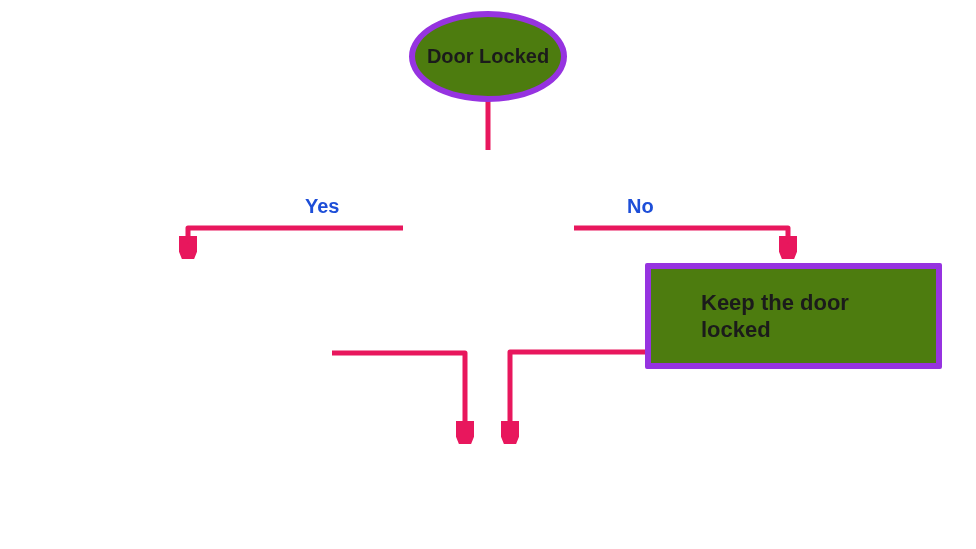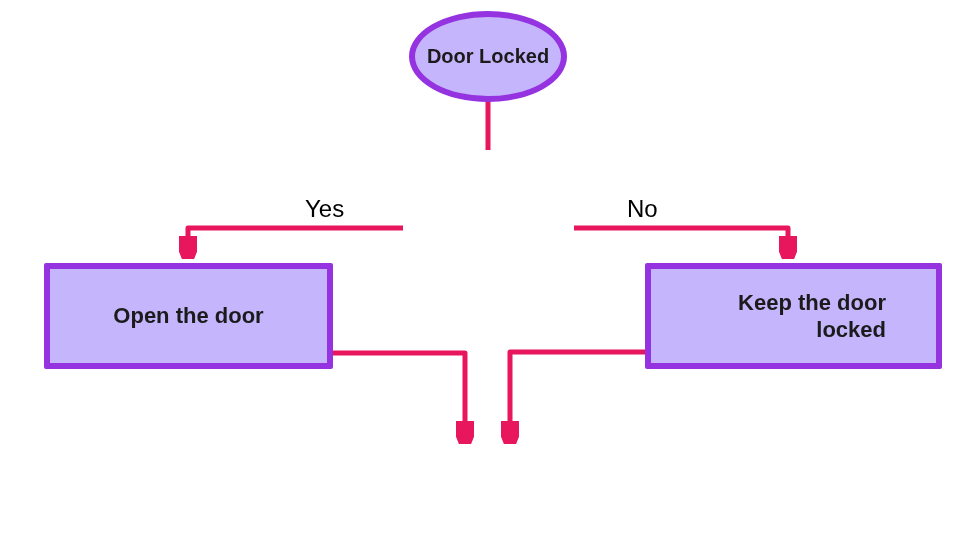--- a/index.html
+++ b/index.html
@@ -24,26 +24,26 @@
   .arrows path {
     fill: none;
     stroke: #e8175d;
     stroke-width: 5;
     stroke-linejoin: round;
     stroke-linecap: butt;
   }
   .node {
     position: absolute;
     box-sizing: border-box;
-    background: #c4b5fd;
+    background: #4d7c0f;
     border: 6px solid #9633e0;
     display: flex;
     align-items: center;
     justify-content: center;
-    text-align: right;
+    text-align: left;
     color: #1b1b1b;
     font-weight: bold;
     z-index: 2;
   }
   .terminator {
     border-radius: 50%;
     font-size: 20px;
   }
   .process {
     border-radius: 2px;
@@ -74,23 +74,23 @@
     width: 150px;
     text-align: center;
     font-size: 17.5px;
     font-weight: bold;
     line-height: 1.25;
     color: #1b1b1b;
     z-index: 3;
   }
   .edge-label {
     position: absolute;
-    font-size: 24px;
-    font-weight: normal;
-    color: #000000;
+    font-size: 20px;
+    font-weight: bold;
+    color: #1d4ed8;
     z-index: 3;
   }
   #label-yes { left: 305px; top: 195px; }
   #label-no  { left: 627px; top: 195px; text-align: center; }
   #node-start { left: 409px; top: 11px;  width: 158px; height: 91px; }
   #node-end   { left: 408px; top: 447px; width: 159px; height: 88px; }
   #node-open  { left: 44px;  top: 263px; width: 289px; height: 106px; }
   #node-keep  { left: 645px; top: 263px; width: 297px; height: 106px; }
   #node-keep .wrap-text { display: inline-block; width: 185px; }
   #node-decision { left: 400px; top: 140px; width: 177px; height: 177px; }
@@ -115,22 +115,19 @@
 
   <div class="node terminator" id="node-start">
     <span>Door Locked</span>
   </div>
 
 
   <div class="edge-label" id="label-yes">Yes</div>
 
   <div class="edge-label" id="label-no">No</div>
 
-  <div class="node process" id="node-open">
-    <span>Open the door</span>
-  </div>
 
   <div class="node process" id="node-keep">
     <span class="wrap-text">Keep the door locked</span>
   </div>
 
 
 </div>
 
 </body></html>

